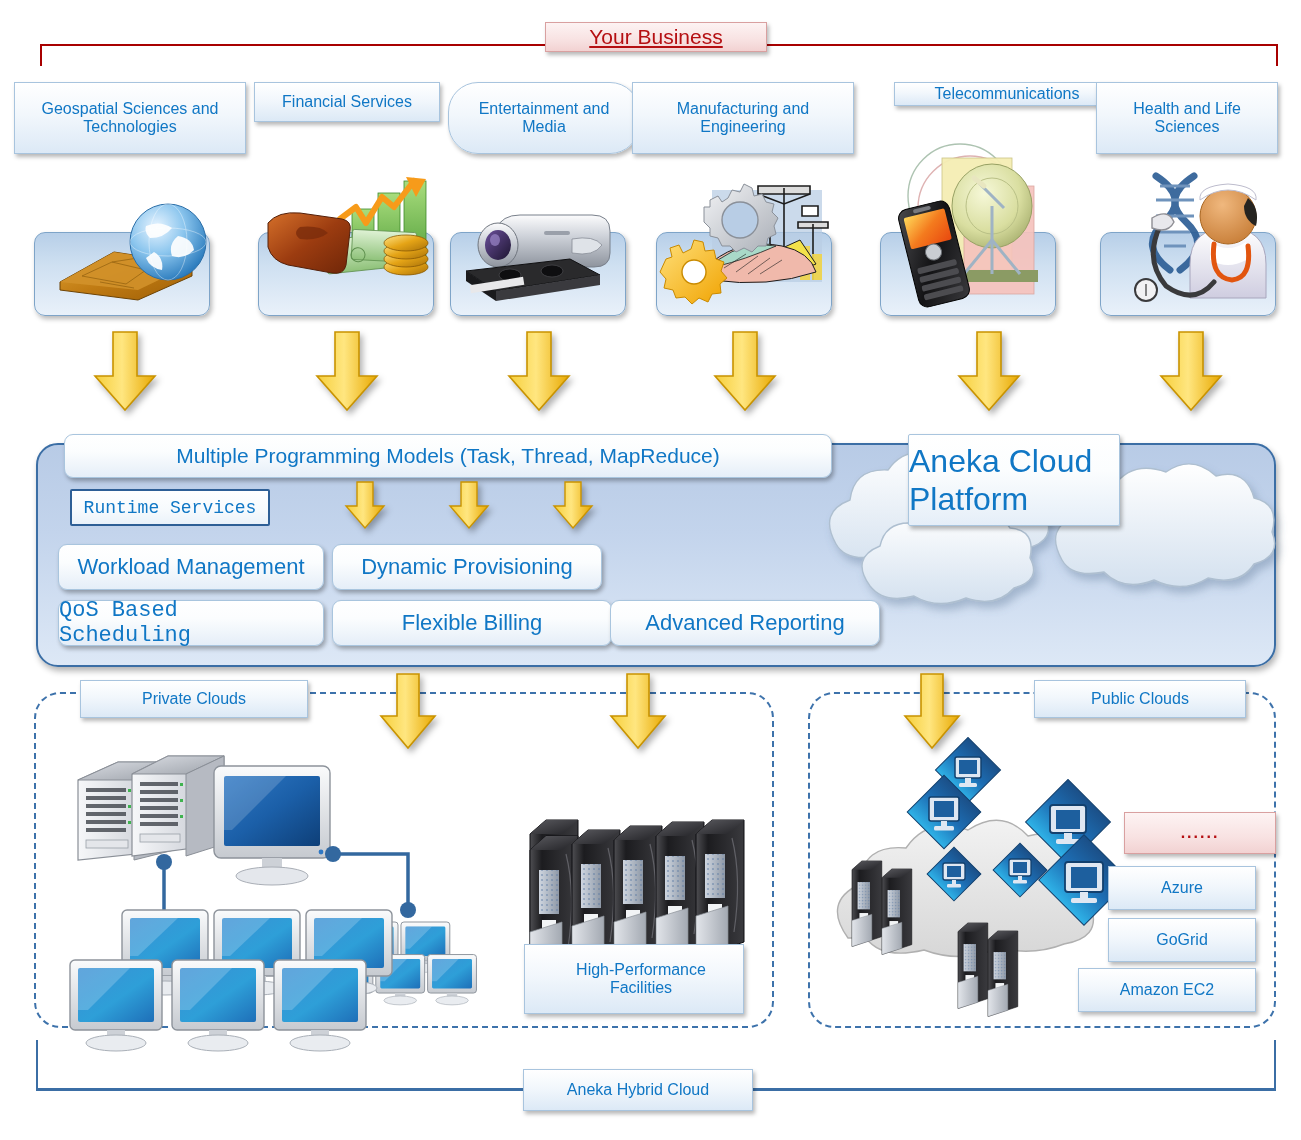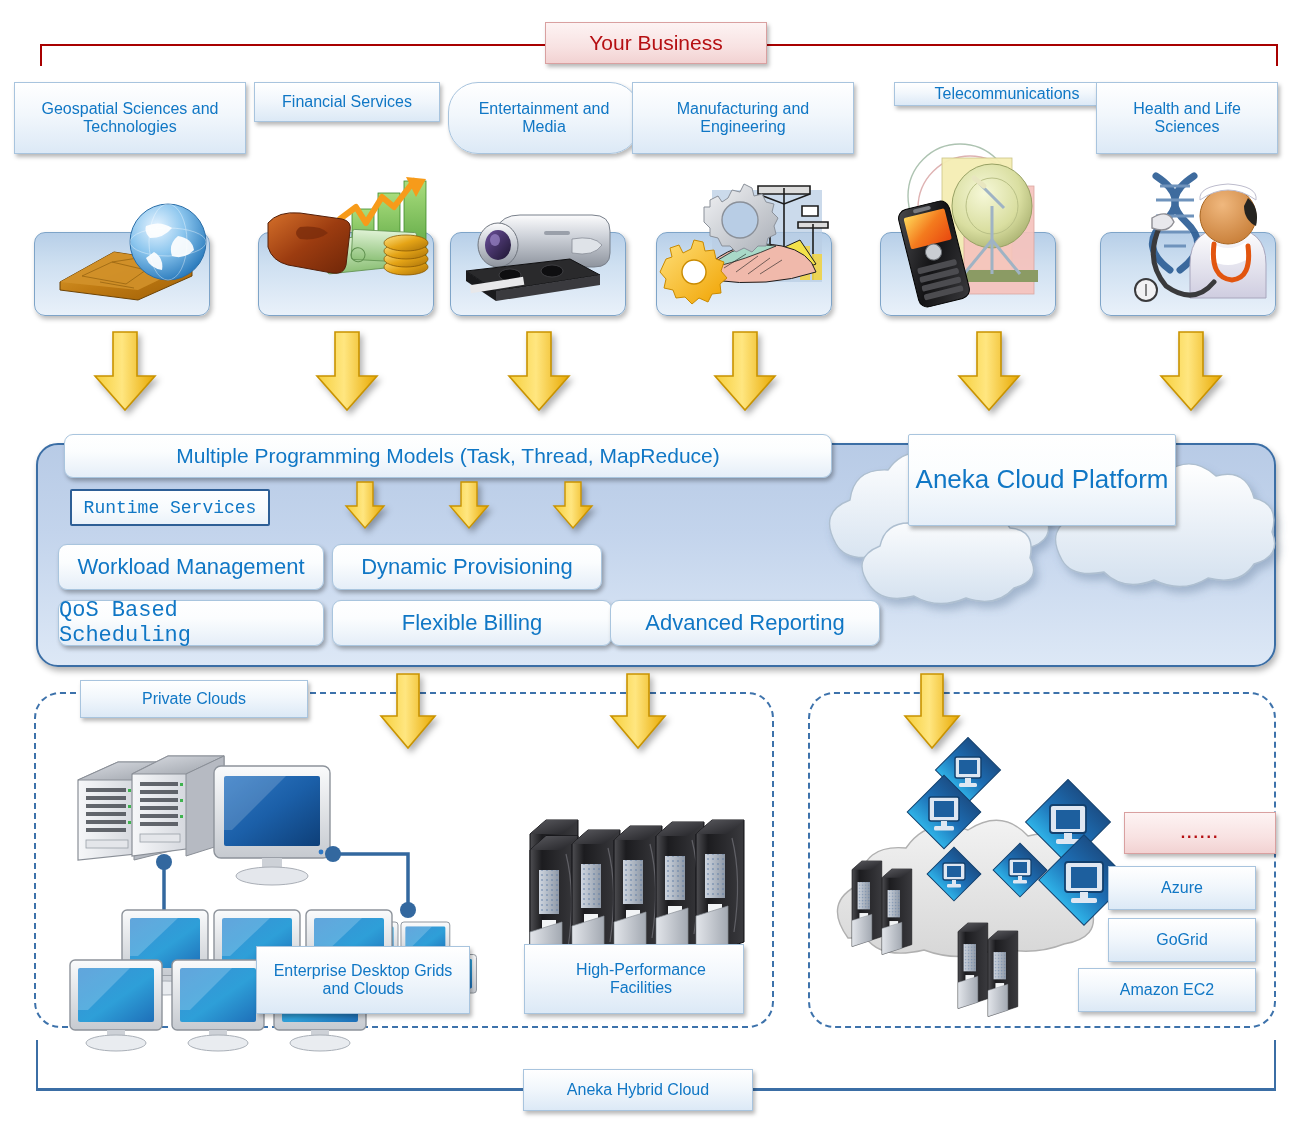--- a/index.html
+++ b/index.html
@@ -108,21 +108,21 @@
 
   svg { display:block; overflow: visible; }
 </style>
 </head>
 <body>
 
 <div class="stage">
 
   <div class="red-frame" style="left:40px; top:44px; width:1238px; height:22px;"></div>
 
-  <div class="chip red" style="left:545px; top:22px; width:222px; height:42px; font-size:21px;">
+  <div class="chip red" style="left:545px; top:22px; width:222px; height:30px; font-size:21px;text-decoration:underline;">
     <span>Your Business</span>
   </div>
 
   <div class="chip" style="left:14px; top:82px; width:232px; height:72px;">
     <span>Geospatial Sciences and Technologies</span>
   </div>
   <div class="chip" style="left:254px; top:82px; width:186px; height:40px;">
     <span>Financial Services</span>
   </div>
   <div class="chip" style="left:448px; top:82px; width:192px; height:72px;border-radius:30px;">
@@ -423,21 +423,21 @@
       <path d="M36 96 q-18 -32 14 -44 q4 -32 38 -30 q18 -26 52 -14 q26 -18 50 4 q30 -8 38 22 q26 6 18 34 q10 24 -18 32 q-14 22 -46 14 q-26 16 -54 2 q-30 12 -50 -8 q-32 6 -42 -12 Z" fill="url(#gCloud)" stroke="#aebfd0" stroke-width="1.4"></path>
       <path d="M70 138 q-20 -28 10 -40 q6 -28 40 -22 q20 -22 48 -6 q28 -12 42 10 q26 2 20 30 q12 22 -16 30 q-18 20 -48 10 q-28 12 -52 -2 q-30 8 -44 -10 Z" fill="url(#gCloud)" stroke="#aebfd0" stroke-width="1.4"></path>
       <path d="M262 112 q-18 -32 14 -44 q4 -32 38 -30 q18 -26 52 -14 q26 -18 50 4 q30 -8 38 22 q26 6 18 34 q10 24 -18 32 q-14 22 -46 14 q-26 16 -54 2 q-30 12 -50 -8 q-32 6 -42 -12 Z" fill="url(#gCloud)" stroke="#aebfd0" stroke-width="1.4"></path>
     </g>
   </svg>
 
   <div class="svcbox" style="left:64px; top:434px; width:768px; height:44px; font-size:21px;">
     <span>Multiple Programming Models (Task, Thread, MapReduce)</span>
   </div>
 
-  <div class="svcbox" style="left:908px; top:434px; width:268px; height:92px; border-radius:2px; font-size:26px; line-height:1.2;">
+  <div class="svcbox" style="left:908px; top:434px; width:212px; height:92px; border-radius:2px; font-size:32px; line-height:1.2;">
     <span>Aneka Cloud Platform</span>
   </div>
 
   <div class="runtime" style="left:70px; top:489px; width:200px; height:37px;">
     <span>Runtime Services</span>
   </div>
 
   <svg class="arrow" style="left:344px; top:480px; width:42px; height:50px;" viewBox="0 0 42 50">
     <path d="M13 2 L29 2 L29 26 L40 26 L21 48 L2 26 L13 26 Z" fill="url(#gArr)" stroke="#c99300" stroke-width="1.4"></path>
   </svg>
@@ -473,20 +473,23 @@
   </svg>
   <svg class="arrow" style="left:608px; top:672px; width:60px; height:78px;" viewBox="0 0 60 78">
     <path d="M19 2 L41 2 L41 44 L57 44 L30 76 L3 44 L19 44 Z" fill="url(#gArr)" stroke="#c99300" stroke-width="1.6"></path>
   </svg>
   <svg class="arrow" style="left:902px; top:672px; width:60px; height:78px;" viewBox="0 0 60 78">
     <path d="M19 2 L41 2 L41 44 L57 44 L30 76 L3 44 L19 44 Z" fill="url(#gArr)" stroke="#c99300" stroke-width="1.6"></path>
   </svg>
 
   <div class="chip" style="left:80px; top:680px; width:228px; height:38px;">
     <span>Private Clouds</span>
+  </div>
+  <div class="chip" style="left:1034px; top:680px; width:212px; height:38px;">
+    <span>Public Clouds</span>
   </div>
 
   <svg class="art" style="left:56px; top:730px; width:420px; height:290px;" viewBox="0 0 420 290">
     <defs>
       <linearGradient id="gSrvF" x1="0" y1="0" x2="1" y2="0">
         <stop offset="0" stop-color="#f6f7f9"></stop>
           <stop offset="0.6" stop-color="#d5d8de"></stop>
           <stop offset="1" stop-color="#a7acb4"></stop>
       </linearGradient>
       <linearGradient id="gSrvT" x1="0" y1="0" x2="1" y2="1">
@@ -643,23 +646,20 @@
       <g transform="translate(212,50)">
           <rect x="0" y="0" width="92" height="70" rx="5" fill="url(#gBez)" stroke="#8d939b" stroke-width="1.4"></rect>
           <rect x="8" y="8" width="76" height="54" rx="2" fill="url(#gMonS2)"></rect>
           <path d="M8 8 L60 8 L18 50 L8 50 Z" fill="#fff" opacity="0.2"></path>
           <rect x="37" y="70" width="18" height="10" fill="#cdd1d7"></rect>
           <ellipse cx="46" cy="83" rx="30" ry="8" fill="#e9ecf0" stroke="#aab0b8" stroke-width="1"></ellipse>
         </g>
     </g>
   </svg>
 
-  <div class="chip" style="left:256px; top:946px; width:214px; height:68px;">
-    <span>Enterprise Desktop Grids and Clouds</span>
-  </div>
 
   <svg class="art" style="left:530px; top:812px; width:232px; height:176px;" viewBox="0 0 232 176">
     <defs>
       <linearGradient id="gBlk" x1="0" y1="0" x2="1" y2="0">
         <stop offset="0" stop-color="#4e4e52"></stop>
           <stop offset="0.25" stop-color="#1c1c1f"></stop>
           <stop offset="1" stop-color="#3a3a3e"></stop>
       </linearGradient>
       <linearGradient id="gBlkT" x1="0" y1="0" x2="1" y2="1">
         <stop offset="0" stop-color="#5a5a5f"></stop>

